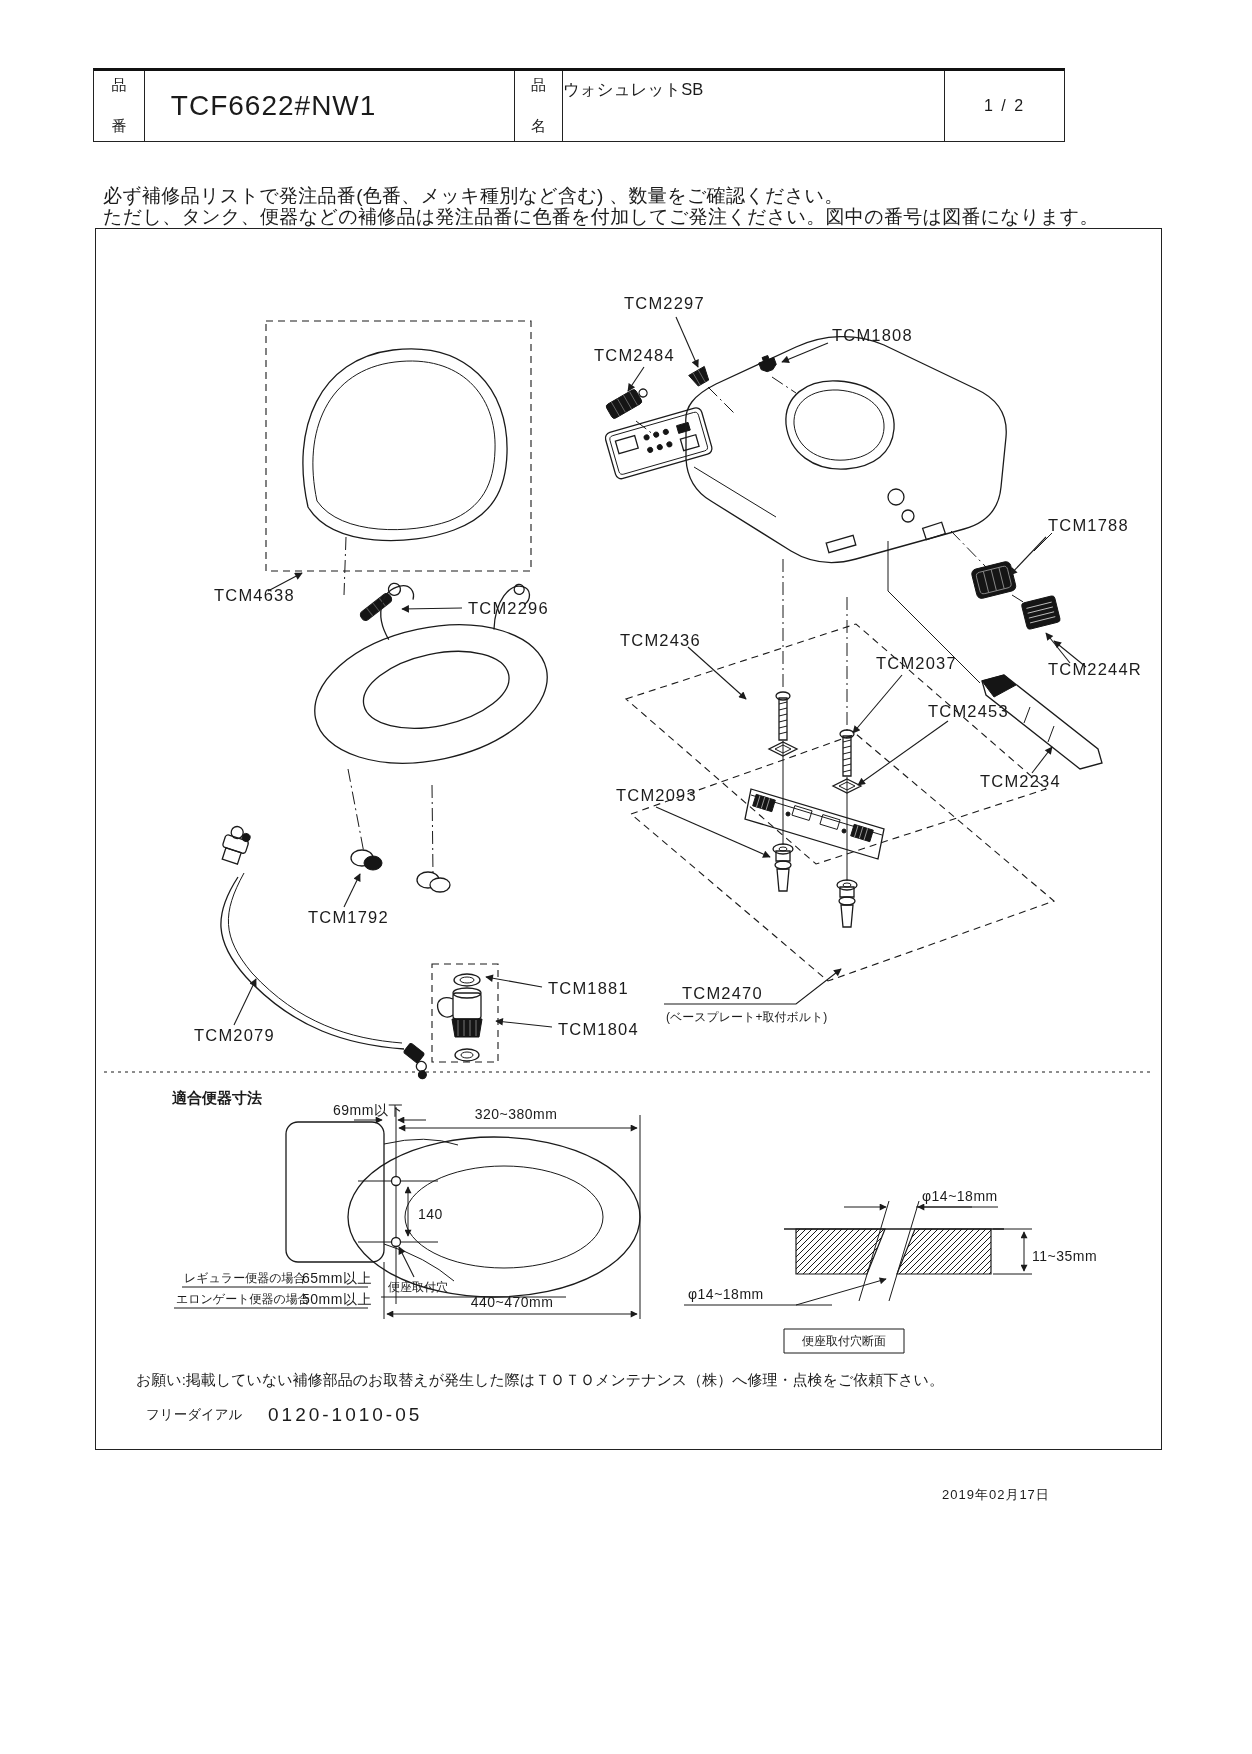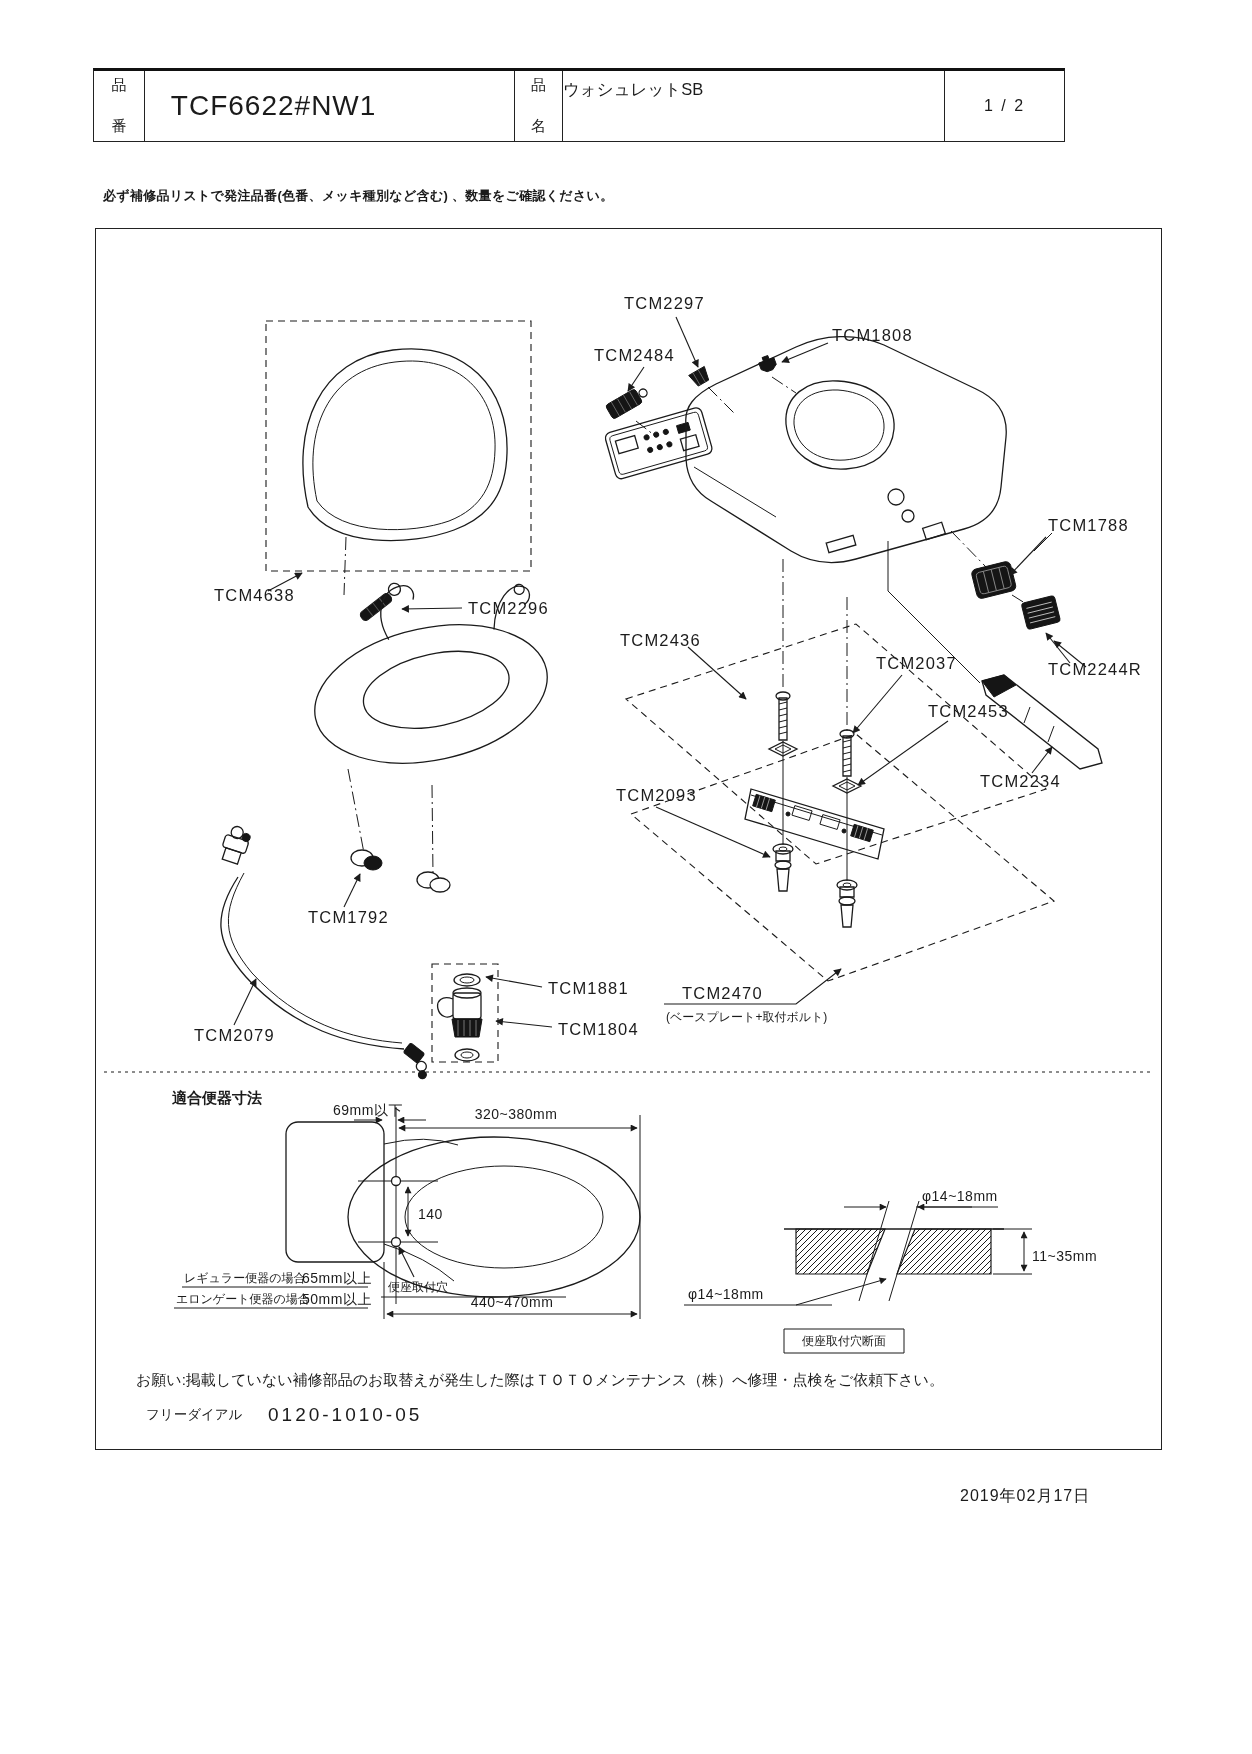--- a/index.html
+++ b/index.html
@@ -6,23 +6,23 @@
   body{width:1252px;height:1754px;position:relative;font-family:"Liberation Sans",sans-serif;color:#1b1b1b;}
   .abs{position:absolute;}
   
   .hdr{left:93px;top:68px;width:972px;height:74px;display:flex;border:1.6px solid #222;border-top:3px solid #111;box-sizing:border-box;background:#fff;}
   .hdr .cell{box-sizing:border-box;height:100%;}
   .hdr .vlab{width:52px;display:flex;flex-direction:column;justify-content:space-between;align-items:center;padding:5px 0;font-size:15px;}
   .hdr .pno{width:385px;border-left:1.5px solid #222;display:flex;align-items:center;padding-left:26px;font-size:28px;letter-spacing:1px;}
   .hdr .vlab2{width:50px;border-left:1.5px solid #222;display:flex;flex-direction:column;justify-content:space-between;align-items:center;padding:5px 0;font-size:15px;}
   .hdr .pname{width:360px;border-left:1.5px solid #222;padding:8px 0 0 0;font-size:16.5px;}
   .hdr .pg{width:125px;border-left:1.5px solid #222;display:flex;align-items:center;justify-content:center;font-size:16px;letter-spacing:2px;margin-left:37px;}
-  .instr{left:103px;top:185px;font-size:13px;font-weight:700;line-height:21px;letter-spacing:0.3px;}
+  .instr{left:103px;top:185px;font-size:19px;font-weight:400;line-height:21px;letter-spacing:0.3px;}
   .frame{left:95px;top:228px;width:1065px;height:1220px;border:1.6px solid #222;box-sizing:content-box;}
-  .datebox{left:942px;top:1486px;width:215px;font-size:16px;letter-spacing:1px;margin-left:18px;}
+  .datebox{left:942px;top:1486px;width:215px;font-size:13px;letter-spacing:1px;}
   
   svg{display:block;}
   svg *{vector-effect:non-scaling-stroke;}
   .ln{stroke:#1b1b1b;stroke-width:1.3;fill:none;}
   .thin{stroke:#1b1b1b;stroke-width:1;fill:none;}
   .dash{stroke:#1b1b1b;stroke-width:1.1;fill:none;stroke-dasharray:7 5;}
   .ddot{stroke:#1b1b1b;stroke-width:1;fill:none;stroke-dasharray:13 4 2 4;}
   .fine{stroke:#1b1b1b;stroke-width:1;fill:none;stroke-dasharray:3 4;}
   .blk{fill:#151515;stroke:#151515;stroke-width:1;}
   .wht{fill:#fff;stroke:#1b1b1b;stroke-width:1.3;}
@@ -47,20 +47,21 @@
   <div class="cell vlab2">
     <span>品</span>
     <span>名</span>
   </div>
   <div class="cell pname">ウォシュレットSB</div>
   <div class="cell pg">1 / 2</div>
 </div>
 
 <div class="abs instr">
   <div>必ず補修品リストで発注品番(色番、メッキ種別など含む) 、数量をご確認ください。</div>
+  <div>ただし、タンク、便器などの補修品は発注品番に色番を付加してご発注ください。図中の番号は図番になります。</div>
 </div>
 
 <div class="abs frame">
 <svg width="1065" height="1220" viewBox="0 0 1065 1220">
   <defs>
     <marker id="ah" viewBox="0 0 10 10" refX="9" refY="5" markerWidth="9" markerHeight="7" orient="auto-start-reverse">
       <path d="M0,0 L10,5 L0,10 z" fill="#1b1b1b"></path>
     </marker>
     <pattern id="hatch" patternUnits="userSpaceOnUse" width="6" height="6">
       <path d="M -1,7 L 7,-1" stroke="#1b1b1b" stroke-width="1"></path>

